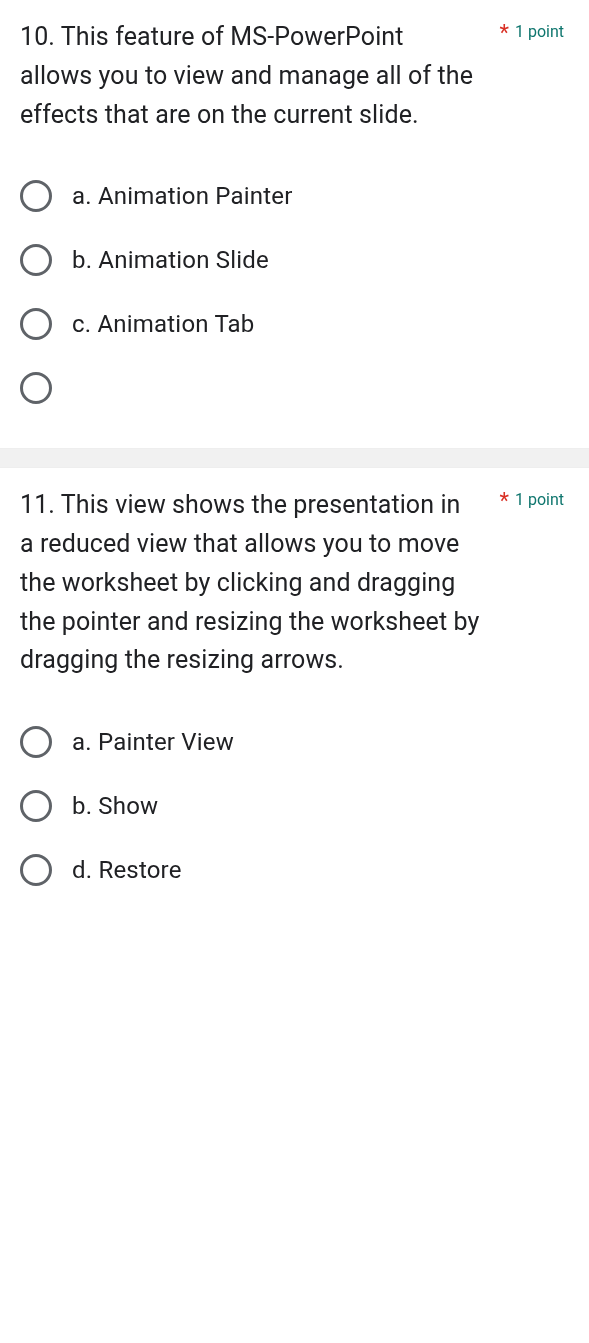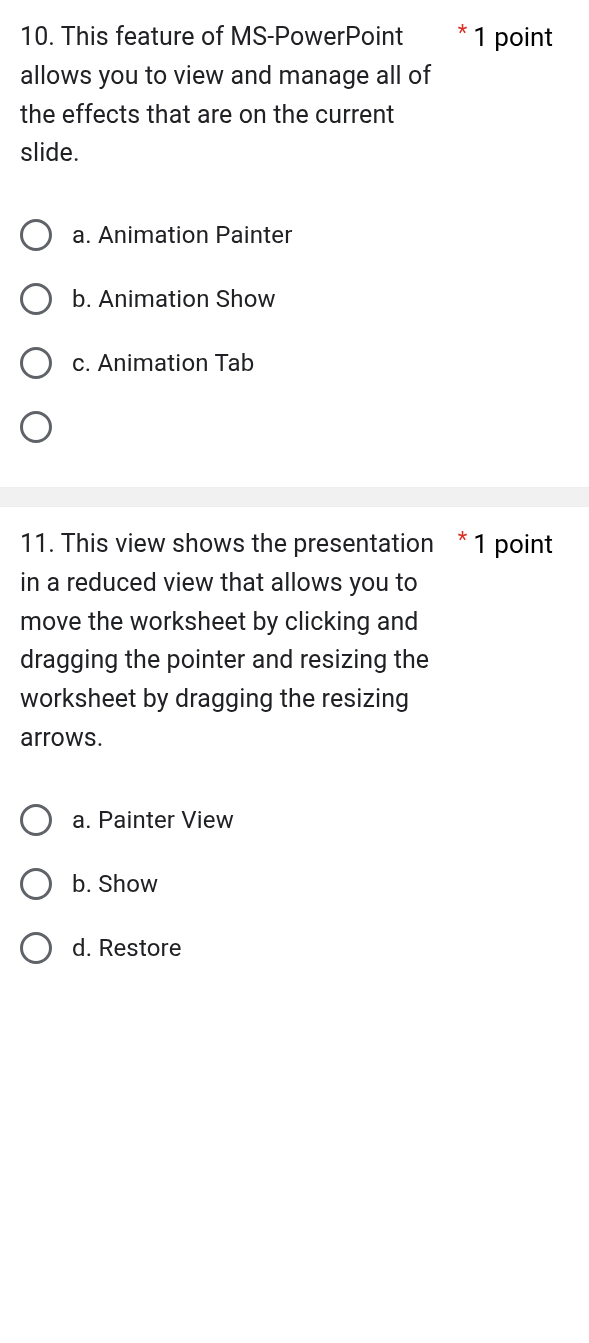--- a/index.html
+++ b/index.html
@@ -5,21 +5,21 @@
   * { box-sizing: border-box; }
   body {
     margin: 0;
     padding: 0;
     font-family: Roboto, Arial, sans-serif;
     background: #fff;
     width: 589px;
     color: #202124;
   }
   .question-block {
-    padding: 18px 36px 28px 20px;
+    padding: 18px 25px 28px 20px;
   }
   .divider {
     height: 20px;
     background: #f1f1f1;
     border-top: 1px solid #eee;
     border-bottom: 1px solid #eee;
   }
   .q-header {
     display: flex;
     align-items: flex-start;
@@ -39,22 +39,22 @@
     gap: 6px;
     flex-shrink: 0;
     padding-top: 4px;
   }
   .req-star {
     color: #d93025;
     font-size: 22px;
     line-height: 1;
   }
   .points {
-    color: #000000;
-    font-size: 26px;
+    color: #0f766e;
+    font-size: 16px;
     line-height: 1.2;
   }
   .options {
     margin-top: 30px;
   }
   .option {
     display: flex;
     align-items: center;
     gap: 20px;
     padding: 16px 0;
@@ -84,21 +84,21 @@
       <span class="points">1 point</span>
     </div>
   </div>
   <div class="options">
     <div class="option">
       <div class="radio"></div>
       <div class="option-label">a. Animation Painter</div>
     </div>
     <div class="option">
       <div class="radio"></div>
-      <div class="option-label">b. Animation Show</div>
+      <div class="option-label">b. Animation Slide</div>
     </div>
     <div class="option">
       <div class="radio"></div>
       <div class="option-label">c. Animation Tab</div>
     </div>
     <div class="option">
       <div class="radio"></div>
     </div>
   </div>
 </div>

